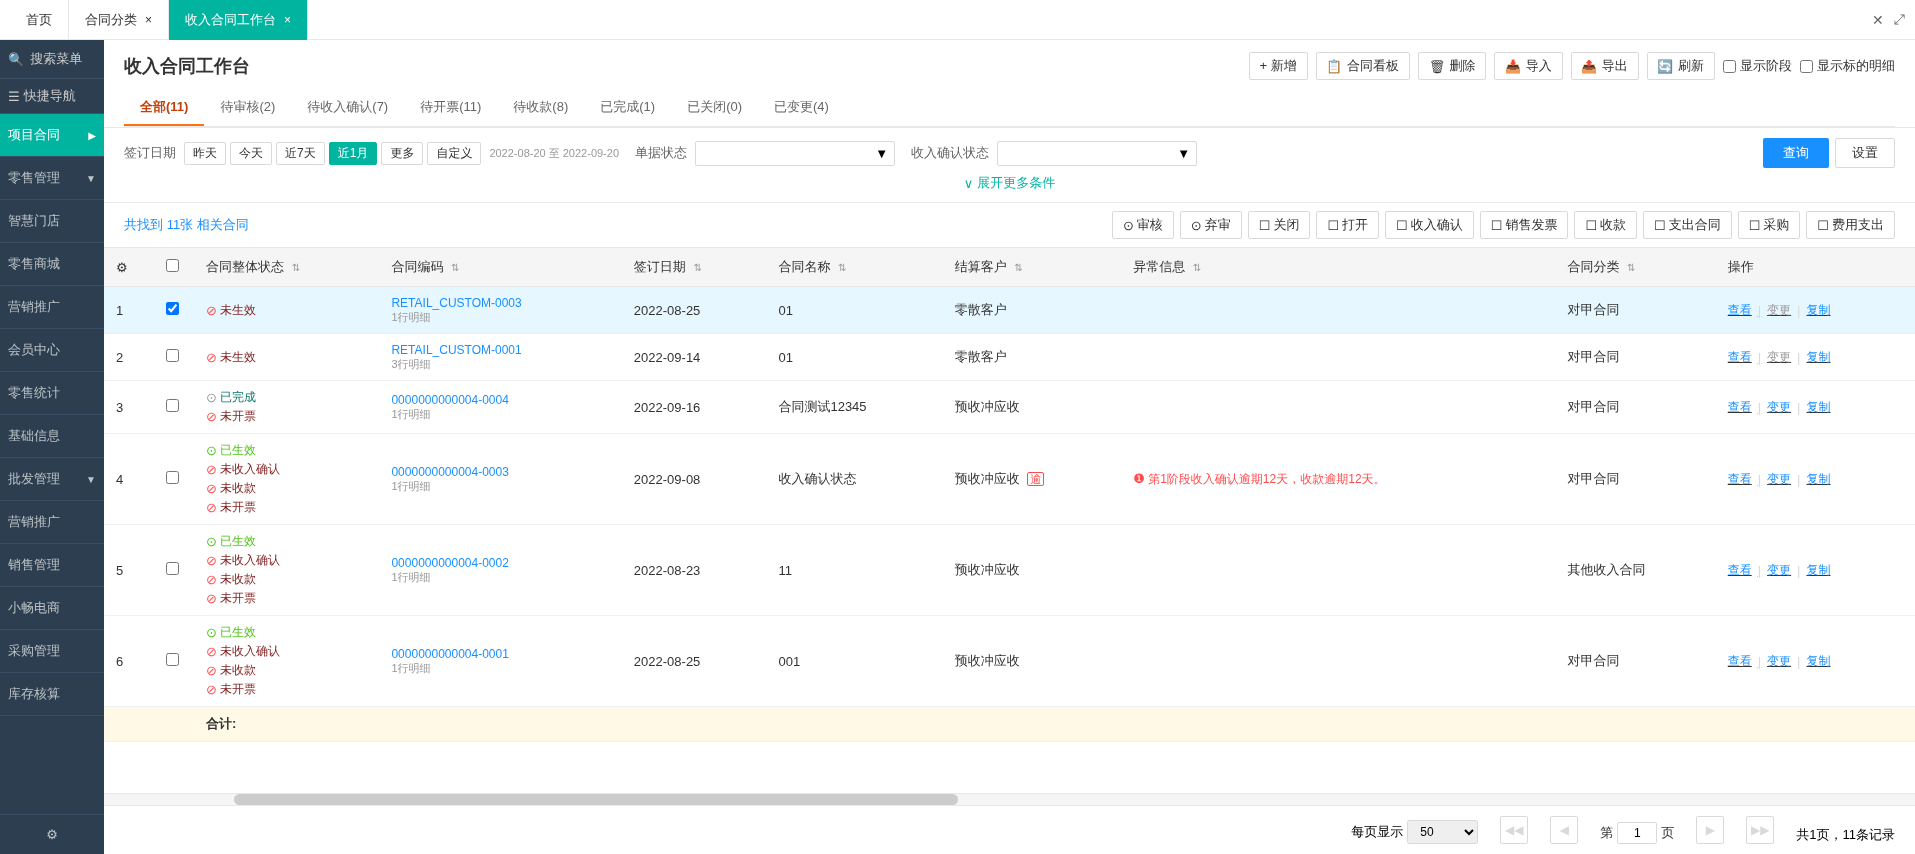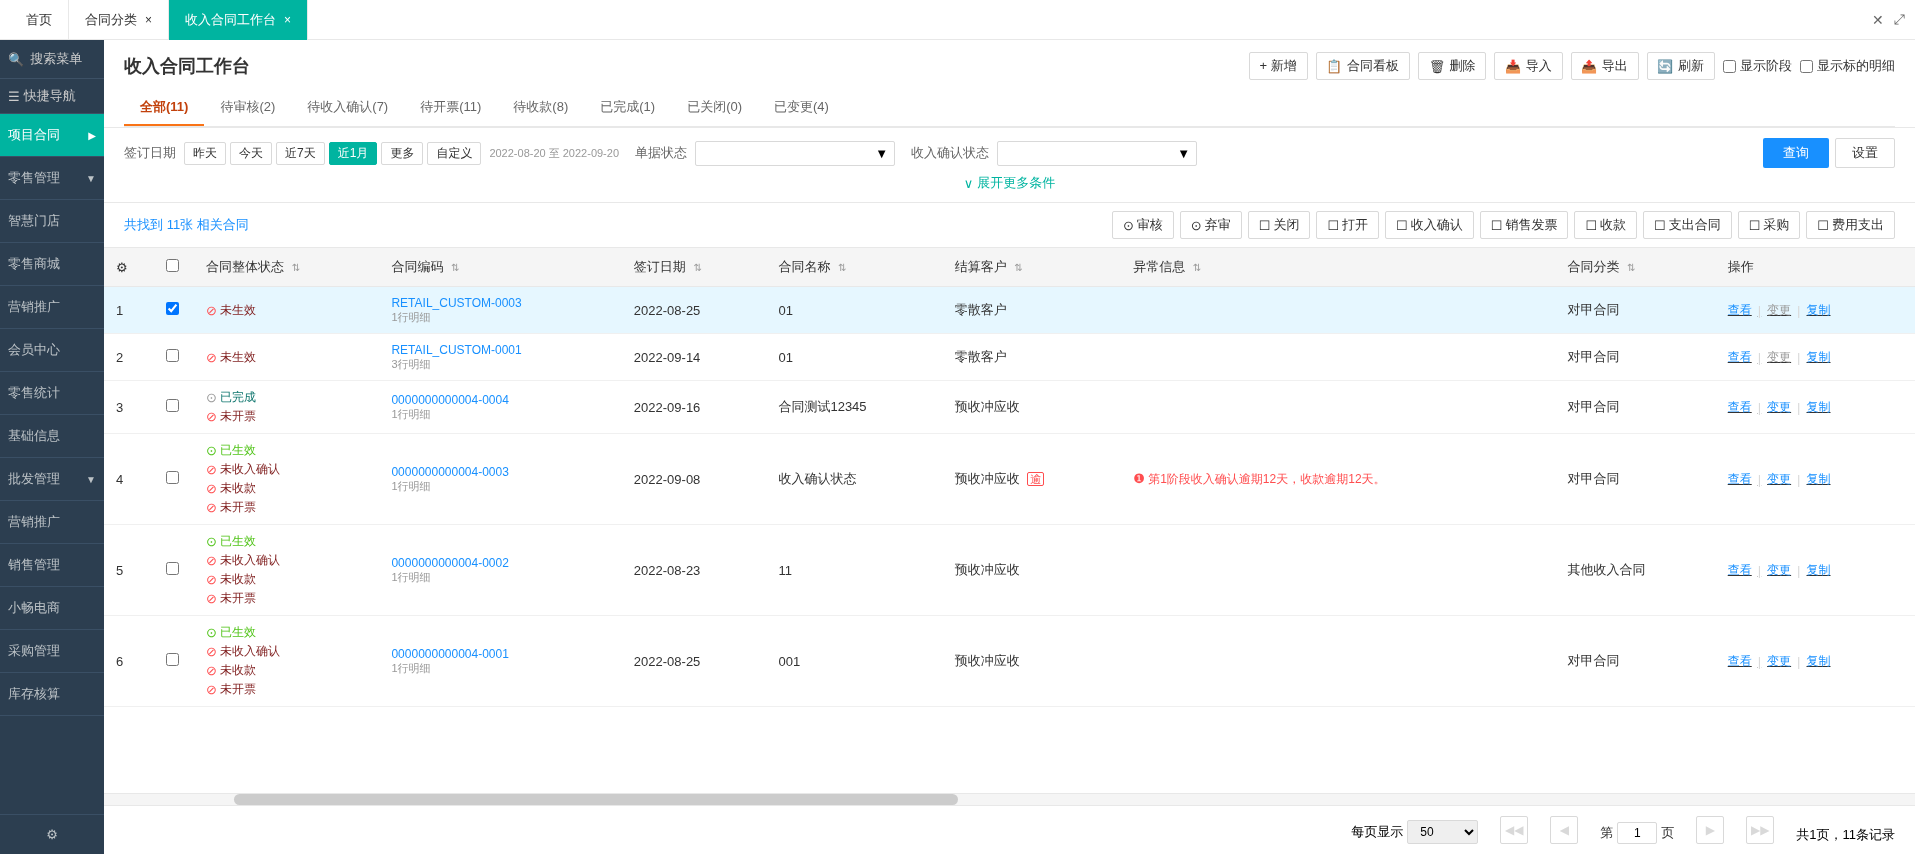--- a/index.html
+++ b/index.html
@@ -622,20 +622,27 @@
               <div class="action-btns">
                 <button class="action-btn">查看</button>
                 <span class="action-divider">|</span>
                 <button class="action-btn">变更</button>
                 <span class="action-divider">|</span>
                 <button class="action-btn">复制</button>
               </div>
             </td>
           </tr>
 
+          <tr class="total-table-row">
+            <td colspan="2"></td>
+            <td>
+              <span>合计:</span>
+            </td>
+            <td colspan="7"></td>
+          </tr>
         </tbody>
       </table>
     </div>
 
     <div class="scroll-bar-area">
       <div style="width:40%; height:100%; background:#ccc; border-radius:6px; margin-left:130px;"></div>
     </div>
 
     <div class="table-footer">
       <div></div>

